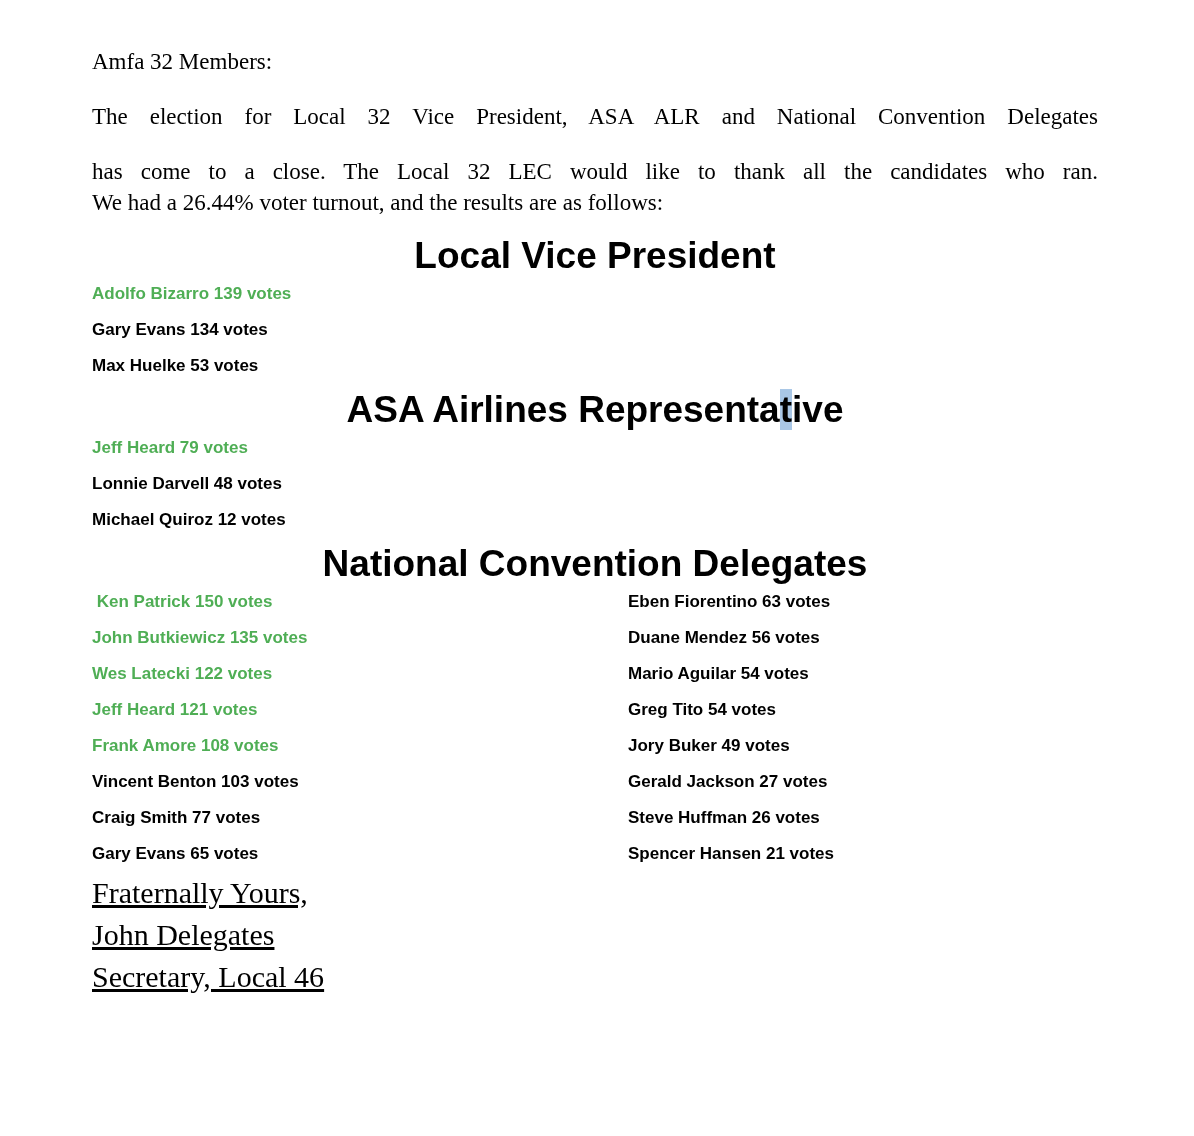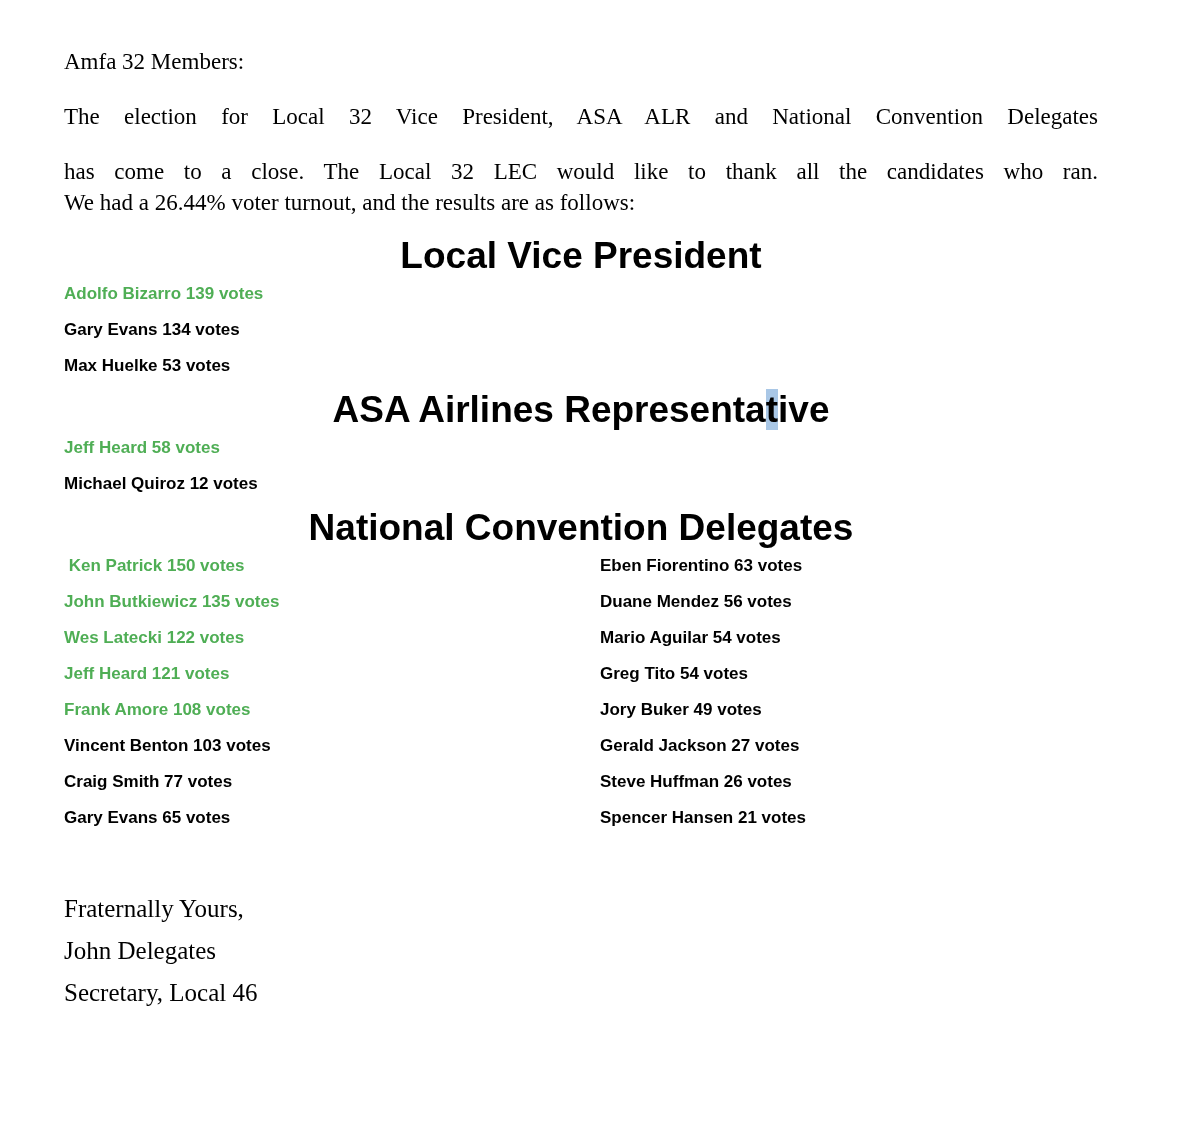--- a/index.html
+++ b/index.html
@@ -6,21 +6,21 @@
     --winner-green: #4fae55;
     --selection-blue: #a9c7e6;
   }
   * { box-sizing: border-box; }
   body { margin: 0; background: #ffffff; }
   .page {
     width: 1194px;
     height: 1136px;
     background: #ffffff;
     color: #000000;
-    padding: 46px 96px 0 64px;
+    padding: 46px 96px 0 92px;
     font-family: "Liberation Serif", "DejaVu Serif", serif;
     overflow: hidden;
   }
   .greeting {
     font-size: 23px;
     line-height: 31px;
     margin-bottom: 21px;
   }
   .intro-line {
     font-size: 23px;
@@ -46,23 +46,23 @@
     line-height: 36px;
     font-weight: 600;
     white-space: pre-wrap;
   }
   .winner { color: var(--winner-green); }
   .hl { background: var(--selection-blue); }
   .cols { display: flex; }
   .col-left { width: 536px; }
   .col-right { flex: 1; }
   .signature {
-    margin-top: 52px;
-    font-size: 25px;
+    font-size: 30px;
     line-height: 42px;
+    text-decoration: underline;
   }
 </style>
 </head>
 <body>
 
 <div class="page">
 
   <div class="greeting">Amfa 32 Members:</div>
 
   <div>
@@ -75,21 +75,22 @@
 
   <div>
     <div class="cand winner">Adolfo Bizarro 139 votes</div>
     <div class="cand">Gary Evans 134 votes</div>
     <div class="cand">Max Huelke 53 votes</div>
   </div>
 
   <div class="section-heading"><span>ASA Airlines Representa</span><span class="hl">t</span><span>ive</span></div>
 
   <div>
-    <div class="cand winner">Jeff Heard 58 votes</div>
+    <div class="cand winner">Jeff Heard 79 votes</div>
+    <div class="cand">Lonnie Darvell 48 votes</div>
     <div class="cand">Michael Quiroz 12 votes</div>
   </div>
 
   <div class="section-heading">National Convention Delegates</div>
 
   <div class="cols">
     <div class="col-left">
       <div class="cand winner"> Ken Patrick 150 votes</div>
       <div class="cand winner">John Butkiewicz 135 votes</div>
       <div class="cand winner">Wes Latecki 122 votes</div>

